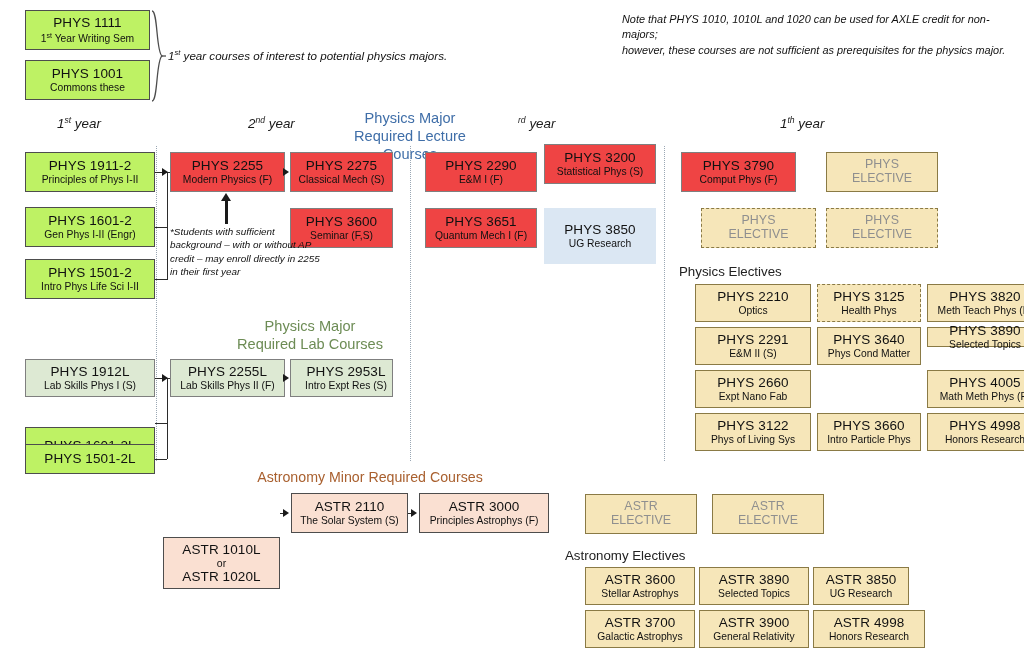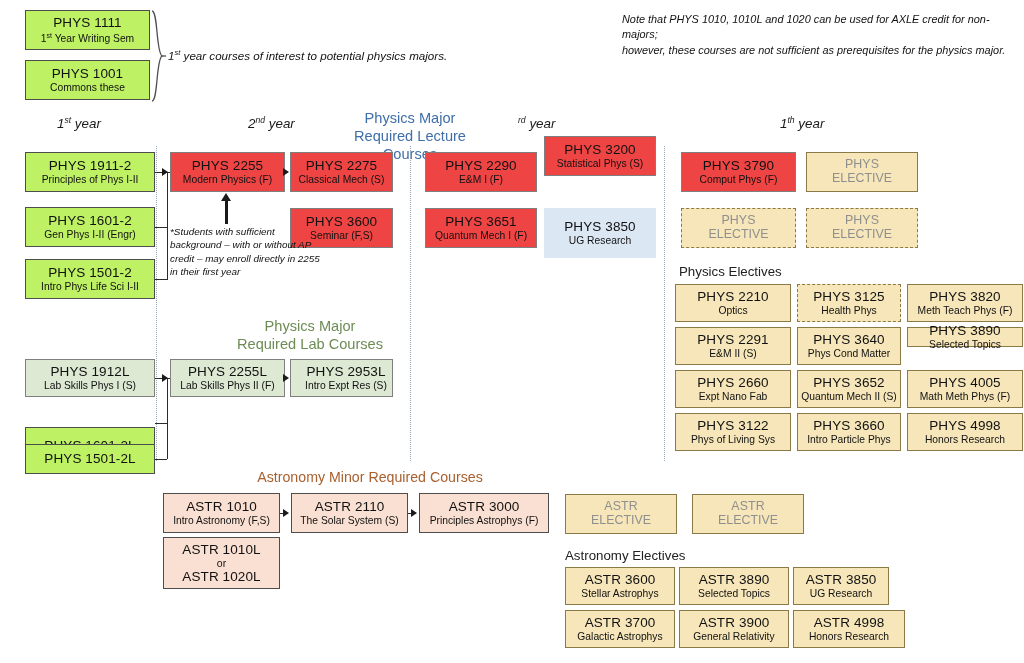--- a/index.html
+++ b/index.html
@@ -27,21 +27,21 @@
     padding:2px 3px;
   }
   .box .code{font-size:13.5px;font-weight:400;color:#111;letter-spacing:.1px;white-space:nowrap;}
   .box .name{font-size:10.3px;font-weight:400;color:#111;white-space:nowrap;margin-top:1px;}
 
   
   .f-white{background:#bef264;border-color:#4d4d4d;}
   .f-blue{background:#ef4444;border-color:#7f7f7f;}
   .f-blue-noborder{background:#dbe7f3;border:1px solid #dbe7f3;}
   .f-green{background:#dde9d3;border-color:#7f7f7f;}
-  .f-tan{background:#f6e6b9;border-color:#8a7a45;}
+  .f-tan{background:#f6e6b9;border-color:#8a7a45;margin-left:20px;}
   .f-peach{background:#fae0d2;border-color:#4d4d4d;}
 
   .dashed{border-style:dashed;border-width:1.3px;}
 
   
   .elect{color:#8f8f8f;}
   .elect .code{font-size:12.4px;color:#8f8f8f;font-weight:400;}
   .elect .name{font-size:12.4px;color:#8f8f8f;margin-top:0;}
 
   
@@ -173,29 +173,29 @@
   <div class="arrow-r" style="left:283px;top:168px;"></div>
 
   <div class="thickv" style="left:225px;top:200px;height:24px;"></div>
   <div class="arrow-u" style="left:221px;top:193px;"></div>
   <div class="footnote" style="left:170px;top:225px;">*Students with sufficient background – with or without AP credit – may enroll directly in 2255 in their first year</div>
 
   <div class="box f-blue" style="left:425px;top:152px;width:112px;height:40px;">
     <span class="code">PHYS 2290</span>
     <span class="name">E&amp;M I (F)</span>
   </div>
-  <div class="box f-blue" style="left:544px;top:136px;width:112px;height:40px;">
+  <div class="box f-blue" style="left:544px;top:144px;width:112px;height:40px;">
     <span class="code">PHYS 3200</span>
     <span class="name">Statistical Phys (S)</span>
   </div>
   <div class="box f-blue" style="left:425px;top:208px;width:112px;height:40px;">
     <span class="code">PHYS 3651</span>
     <span class="name">Quantum Mech I (F)</span>
   </div>
-  <div class="box f-blue-noborder" style="left:544px;top:208px;width:112px;height:50px;">
+  <div class="box f-blue-noborder" style="left:544px;top:208px;width:112px;height:56px;">
     <span class="code">PHYS 3850</span>
     <span class="name">UG Research</span>
   </div>
 
   <div class="box f-blue" style="left:681px;top:152px;width:115px;height:40px;">
     <span class="code">PHYS 3790</span>
     <span class="name">Comput Phys (F)</span>
   </div>
   <div class="box f-tan elect" style="left:806px;top:152px;width:112px;height:40px;">
     <span class="code">PHYS</span>
@@ -259,46 +259,38 @@
         <span class="name">Phys Cond Matter</span>
       </div>
       <div class="box f-tan" style="left: 232px; top: 43px; width: 116px; height: 20px;">
         <span class="code">PHYS 3890</span>
         <span class="name">Selected Topics</span>
       </div>
       <div class="box f-tan" style="left: 0px; top: 86px; width: 116px; height: 38px;">
         <span class="code">PHYS 2660</span>
         <span class="name">Expt Nano Fab</span>
       </div>
-      <div class="box f-tan" style="left: 122px; top: 86px; width: 104px; height: 38px;">
-        <span class="code">PHYS 3652</span>
-        <span class="name">Quantum Mech II (S)</span>
-      </div>
       <div class="box f-tan" style="left: 232px; top: 86px; width: 116px; height: 38px;">
         <span class="code">PHYS 4005</span>
         <span class="name">Math Meth Phys (F)</span>
       </div>
       <div class="box f-tan" style="left: 0px; top: 129px; width: 116px; height: 38px;">
         <span class="code">PHYS 3122</span>
         <span class="name">Phys of Living Sys</span>
       </div>
       <div class="box f-tan" style="left: 122px; top: 129px; width: 104px; height: 38px;">
         <span class="code">PHYS 3660</span>
         <span class="name">Intro Particle Phys</span>
       </div>
       <div class="box f-tan" style="left: 232px; top: 129px; width: 116px; height: 38px;">
         <span class="code">PHYS 4998</span>
         <span class="name">Honors Research</span>
       </div>
     </div>
 
-  <div class="box f-peach" style="left:163px;top:493px;width:117px;height:40px;">
-    <span class="code">ASTR 1010</span>
-    <span class="name">Intro Astronomy (F,S)</span>
-  </div>
   <div class="box f-peach" style="left:291px;top:493px;width:117px;height:40px;">
     <span class="code">ASTR 2110</span>
     <span class="name">The Solar System (S)</span>
   </div>
   <div class="box f-peach" style="left:419px;top:493px;width:130px;height:40px;">
     <span class="code">ASTR 3000</span>
     <span class="name">Principles Astrophys (F)</span>
   </div>
   <div class="hline" style="left:280px;top:513px;width:4px;"></div>
   <div class="arrow-r" style="left:283px;top:509px;"></div>

